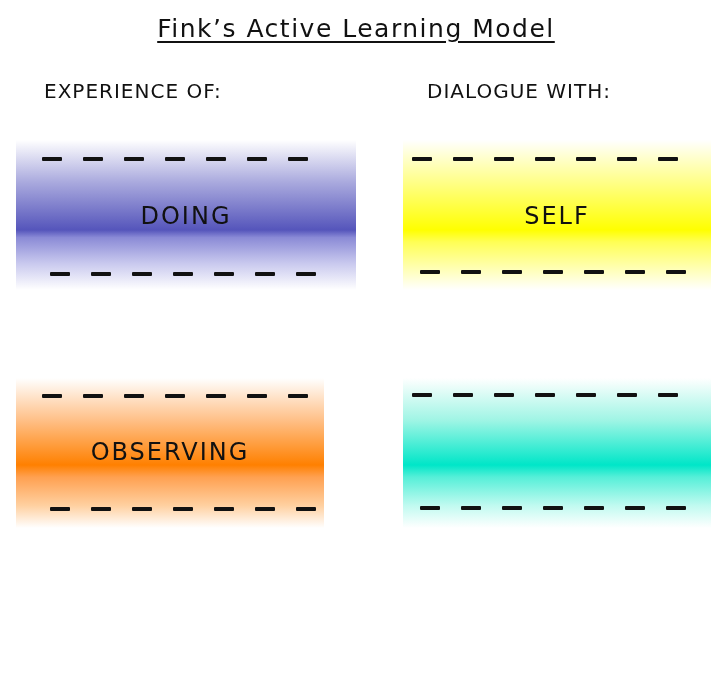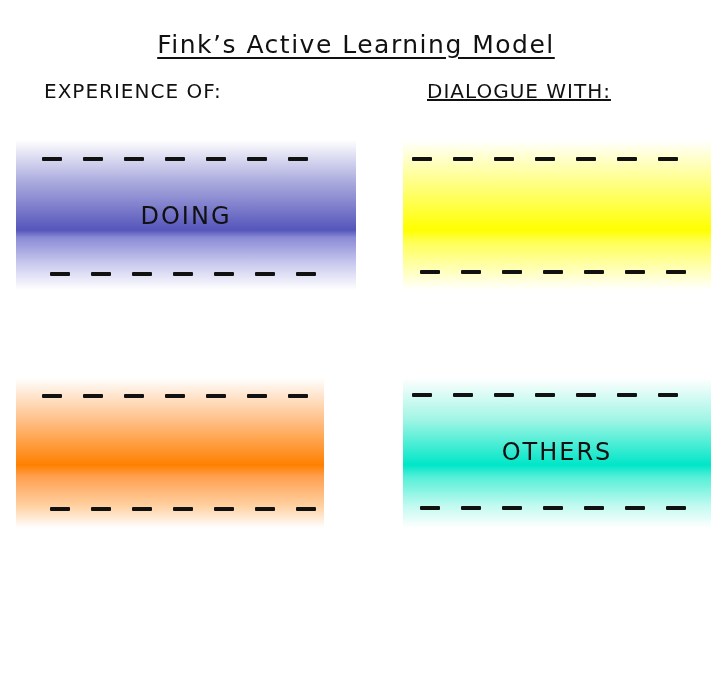--- a/index.html
+++ b/index.html
@@ -1,23 +1,23 @@
 <!DOCTYPE html>
 <html><head>
 <meta charset="utf-8">
 <style>
   html, body { margin: 0; padding: 0; background: #ffffff; }
   body { width: 721px; height: 676px; position: relative; overflow: hidden;
          font-family: "DejaVu Sans", "Liberation Sans", sans-serif; color: #111; }
   .title { position: absolute; left: 0; width: 712px; top: 14px; text-align: center;
-           font-size: 25px; letter-spacing: 1.5px; margin-top: 16px; }
+           font-size: 25px; letter-spacing: 1.5px; }
   .title span { text-decoration: underline; text-underline-offset: 4px; text-decoration-thickness: 2px; }
   .heading { position: absolute; top: 79px; font-size: 20px; letter-spacing: 1px; }
   .h-left { left: 44px; }
-  .h-right { left: 427px; text-decoration: underline; }
+  .h-right { left: 427px; }
   .band { position: absolute; width: 308px; height: 150px; }
   .band .fill { position: absolute; left: 0; right: 0; top: 0; bottom: 0; }
   .dash-row { position: absolute; height: 4px; display: flex; gap: 21px; }
   .dash { width: 20px; height: 4px; background: #111; border-radius: 1px; }
   .label { position: absolute; left: 0; right: 0; text-align: center; font-size: 24px; letter-spacing: 2px; }
   #doing { left: 16px; top: 140px; padding-left: 32px; }
   #doing .fill { background: linear-gradient(to bottom, rgba(255,255,255,1) 0%, rgba(170,170,222,1) 28%, #5555bb 60%, #8a8ad6 65%, rgba(200,200,238,1) 82%, rgba(255,255,255,1) 100%); }
   #self { left: 403px; top: 140px; }
   #self .fill { background: linear-gradient(to bottom, rgba(255,255,255,1) 0%, #ffff80 30%, #ffff00 60%, #ffff55 68%, #ffffb0 85%, rgba(255,255,255,1) 100%); }
   #observing { left: 16px; top: 378px; }
@@ -59,20 +59,21 @@
   <div class="fill"></div>
   <div class="dash-row" style="left:9px;top:17px">
       <div class="dash"></div>
       <div class="dash"></div>
       <div class="dash"></div>
       <div class="dash"></div>
       <div class="dash"></div>
       <div class="dash"></div>
       <div class="dash"></div>
     </div>
+  <div class="label" style="top:62px">SELF</div>
   <div class="dash-row" style="left:17px;top:130px">
       <div class="dash"></div>
       <div class="dash"></div>
       <div class="dash"></div>
       <div class="dash"></div>
       <div class="dash"></div>
       <div class="dash"></div>
       <div class="dash"></div>
     </div>
 </div>
@@ -81,20 +82,21 @@
   <div class="fill"></div>
   <div class="dash-row" style="left:26px;top:16px">
       <div class="dash"></div>
       <div class="dash"></div>
       <div class="dash"></div>
       <div class="dash"></div>
       <div class="dash"></div>
       <div class="dash"></div>
       <div class="dash"></div>
     </div>
+  <div class="label" style="top:60px">OBSERVING</div>
   <div class="dash-row" style="left:34px;top:129px">
       <div class="dash"></div>
       <div class="dash"></div>
       <div class="dash"></div>
       <div class="dash"></div>
       <div class="dash"></div>
       <div class="dash"></div>
       <div class="dash"></div>
     </div>
 </div>
@@ -103,21 +105,20 @@
   <div class="fill"></div>
   <div class="dash-row" style="left:9px;top:15px">
       <div class="dash"></div>
       <div class="dash"></div>
       <div class="dash"></div>
       <div class="dash"></div>
       <div class="dash"></div>
       <div class="dash"></div>
       <div class="dash"></div>
     </div>
-  <div class="label" style="top:60px">OTHERS</div>
   <div class="dash-row" style="left:17px;top:128px">
       <div class="dash"></div>
       <div class="dash"></div>
       <div class="dash"></div>
       <div class="dash"></div>
       <div class="dash"></div>
       <div class="dash"></div>
       <div class="dash"></div>
     </div>
 </div>

